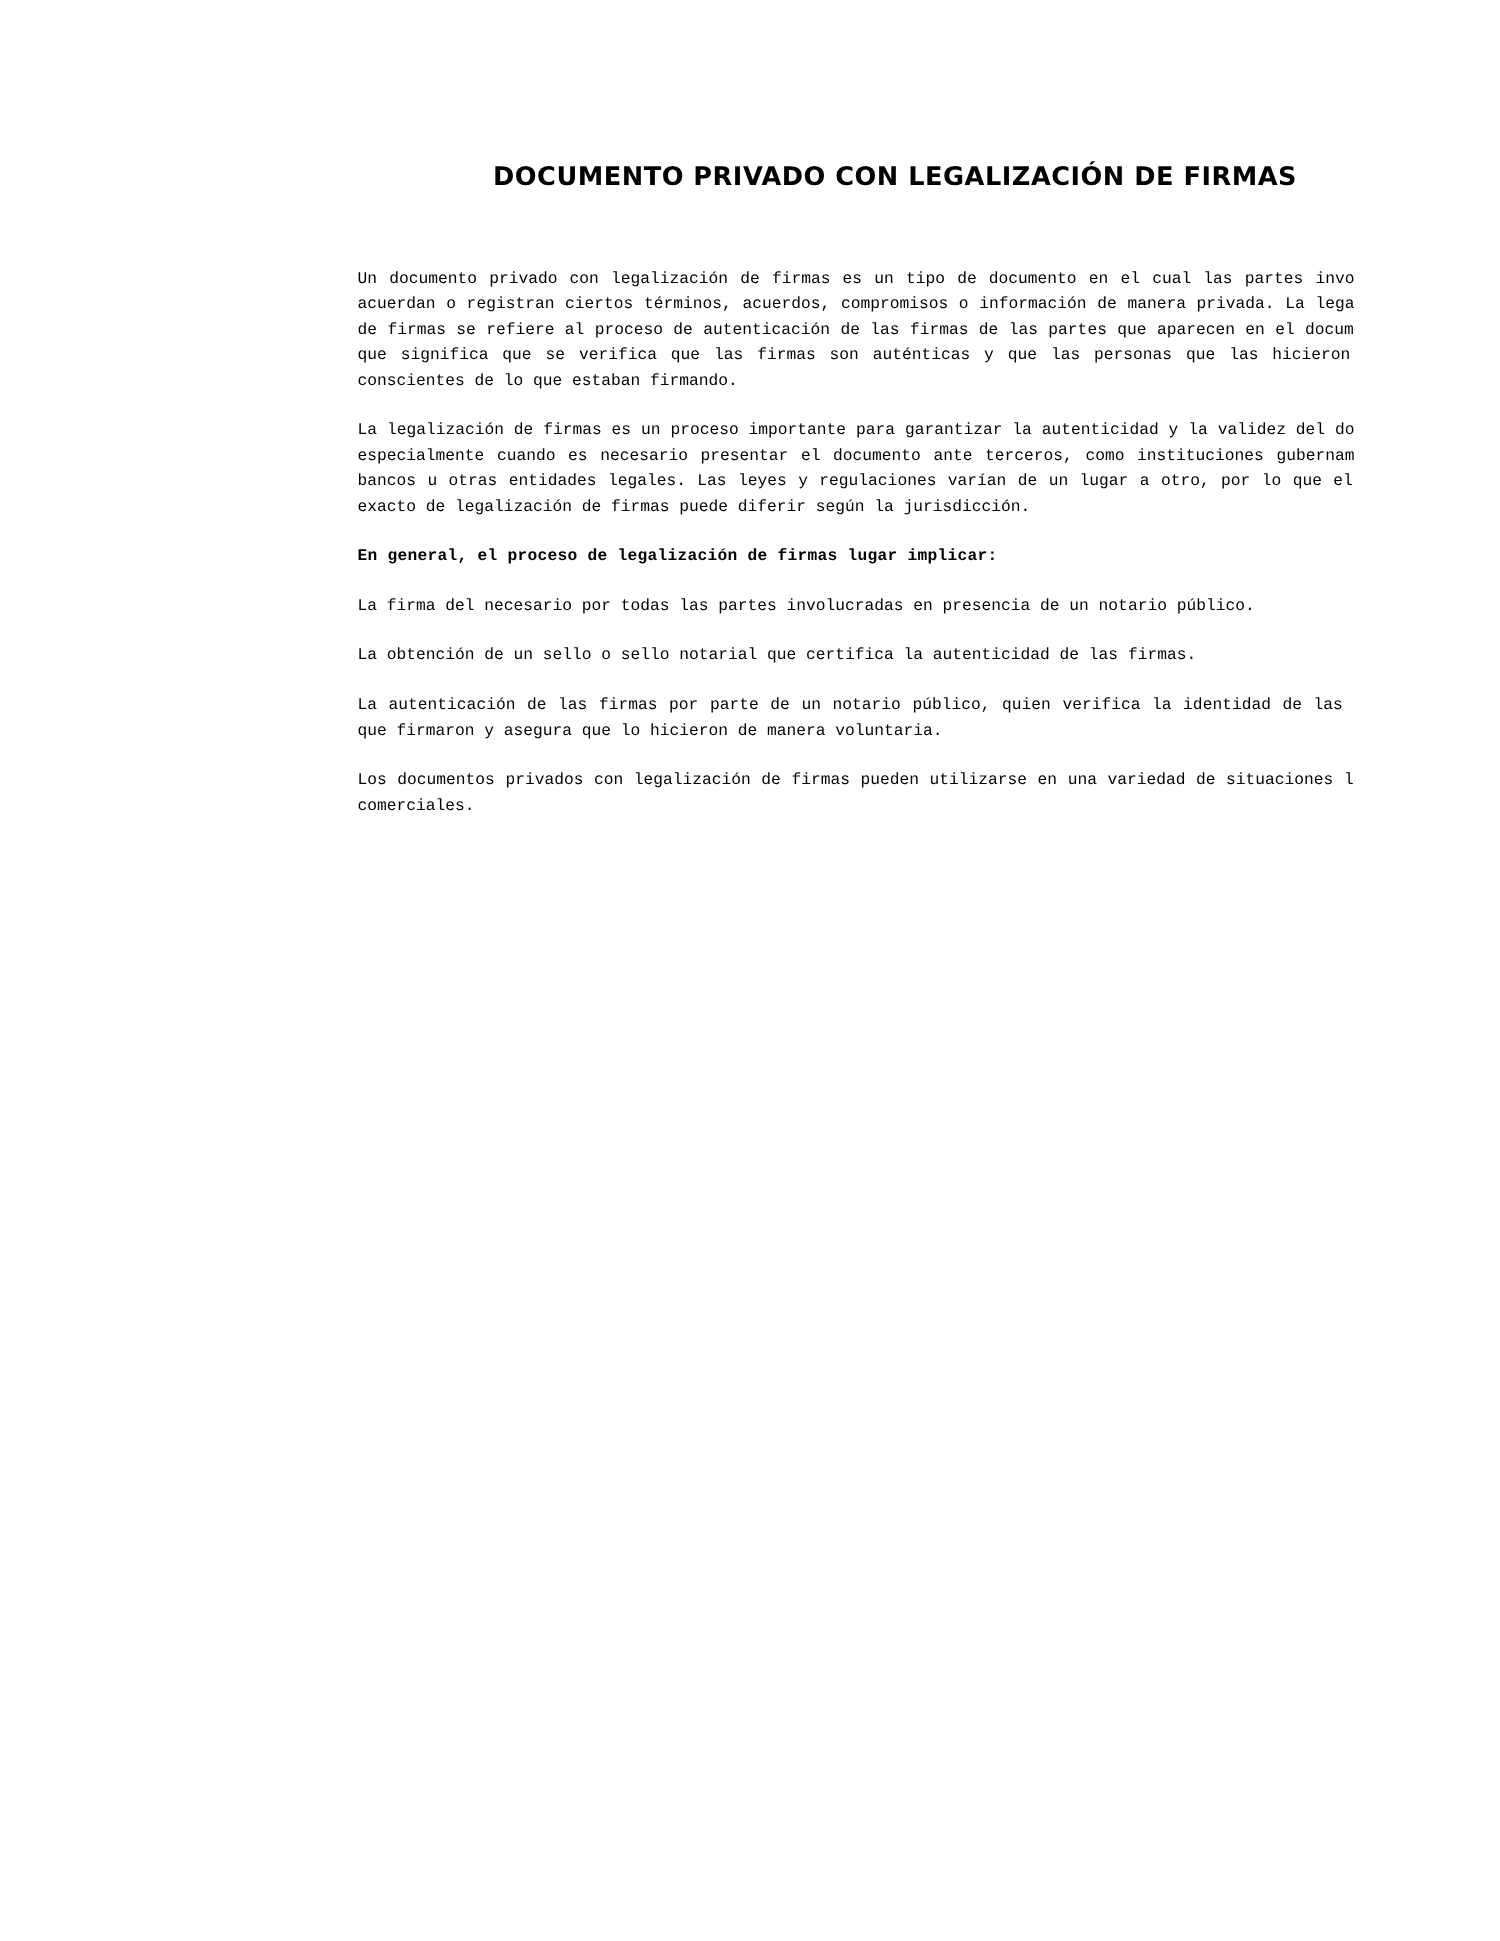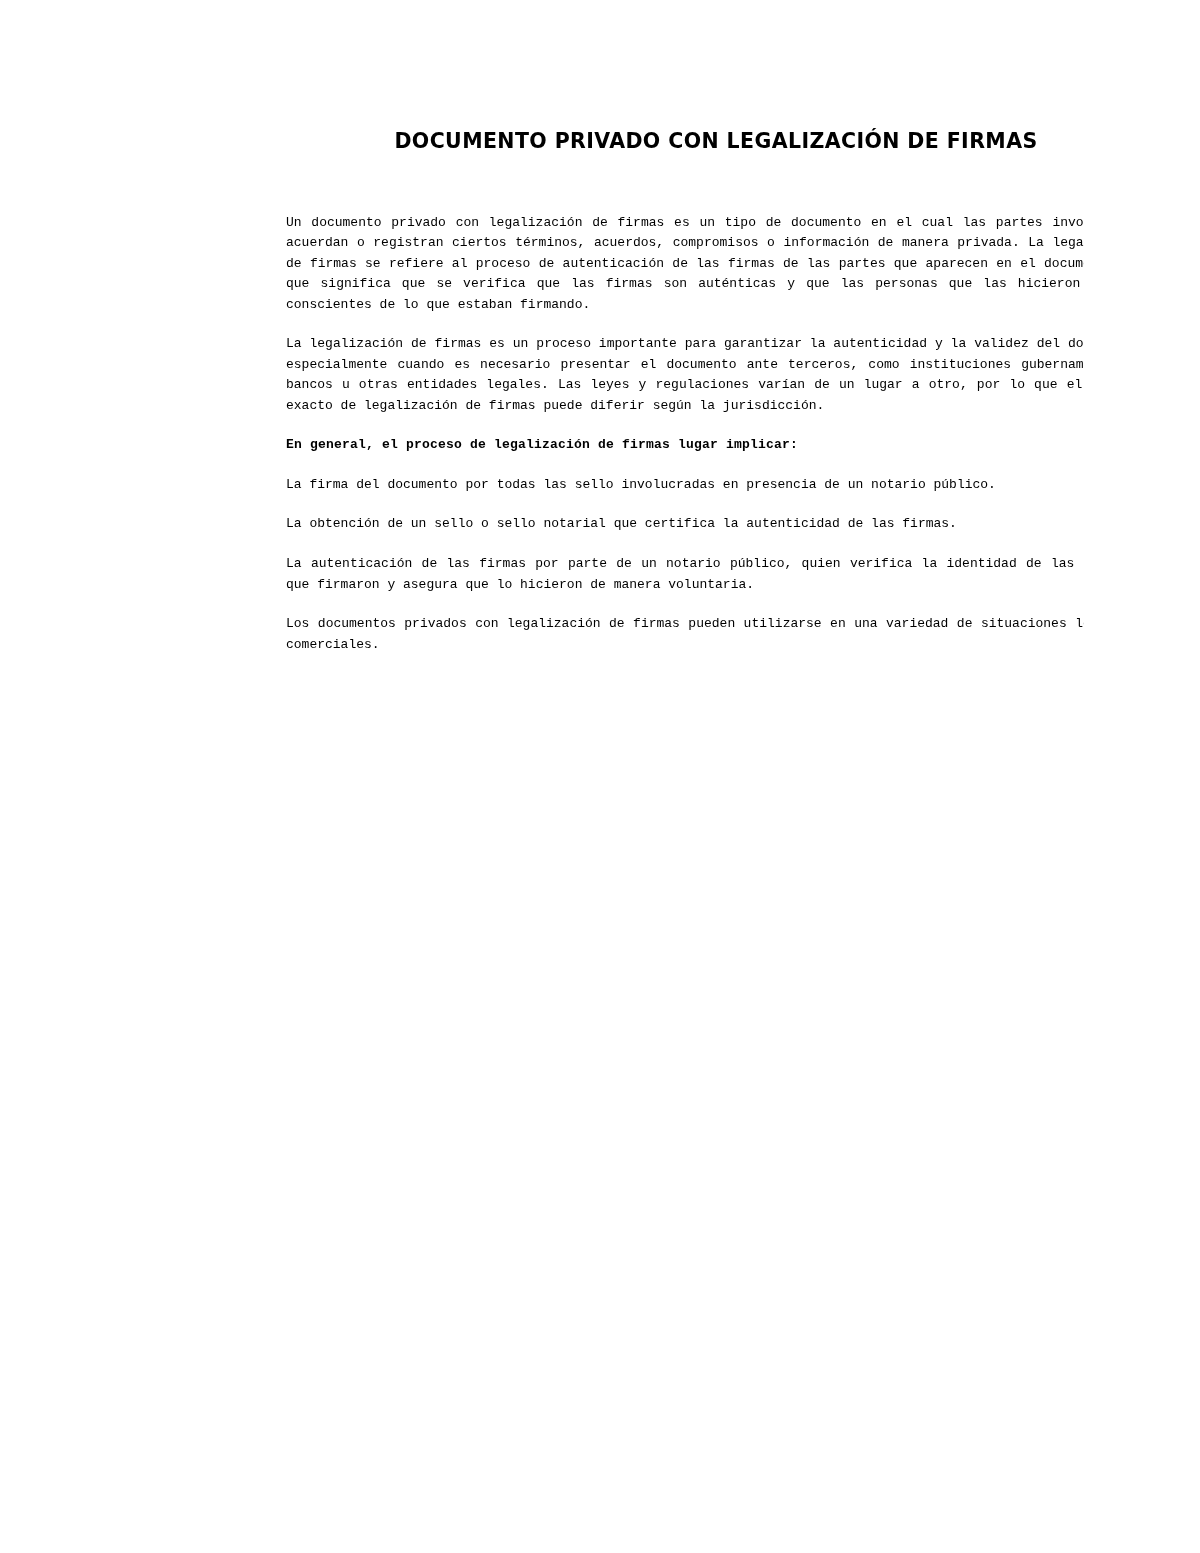--- a/index.html
+++ b/index.html
@@ -62,21 +62,21 @@
     <h1 class="doc-title">DOCUMENTO PRIVADO CON LEGALIZACIÓN DE FIRMAS</h1>
 
     <div class="spacer-after-title"></div>
 
     <p class="body-para">Un documento privado con legalización de firmas es un tipo de documento en el cual las partes involucradas acuerdan o registran ciertos términos, acuerdos, compromisos o información de manera privada. La legalización de firmas se refiere al proceso de autenticación de las firmas de las partes que aparecen en el documento, lo que significa que se verifica que las firmas son auténticas y que las personas que las hicieron estaban conscientes de lo que estaban firmando.</p>
 
     <p class="body-para">La legalización de firmas es un proceso importante para garantizar la autenticidad y la validez del documento, especialmente cuando es necesario presentar el documento ante terceros, como instituciones gubernamentales, bancos u otras entidades legales. Las leyes y regulaciones varían de un lugar a otro, por lo que el proceso exacto de legalización de firmas puede diferir según la jurisdicción.</p>
 
     <p class="body-para bold">En general, el proceso de legalización de firmas lugar implicar:</p>
 
-    <p class="body-para">La firma del documento por todas las sello involucradas en presencia de un notario público.</p>
+    <p class="body-para">La firma del necesario por todas las partes involucradas en presencia de un notario público.</p>
 
     <p class="body-para">La obtención de un sello o sello notarial que certifica la autenticidad de las firmas.</p>
 
     <p class="body-para">La autenticación de las firmas por parte de un notario público, quien verifica la identidad de las personas que firmaron y asegura que lo hicieron de manera voluntaria.</p>
 
     <p class="body-para">Los documentos privados con legalización de firmas pueden utilizarse en una variedad de situaciones legales y comerciales.</p>
 
   </div>
 </div>
 

